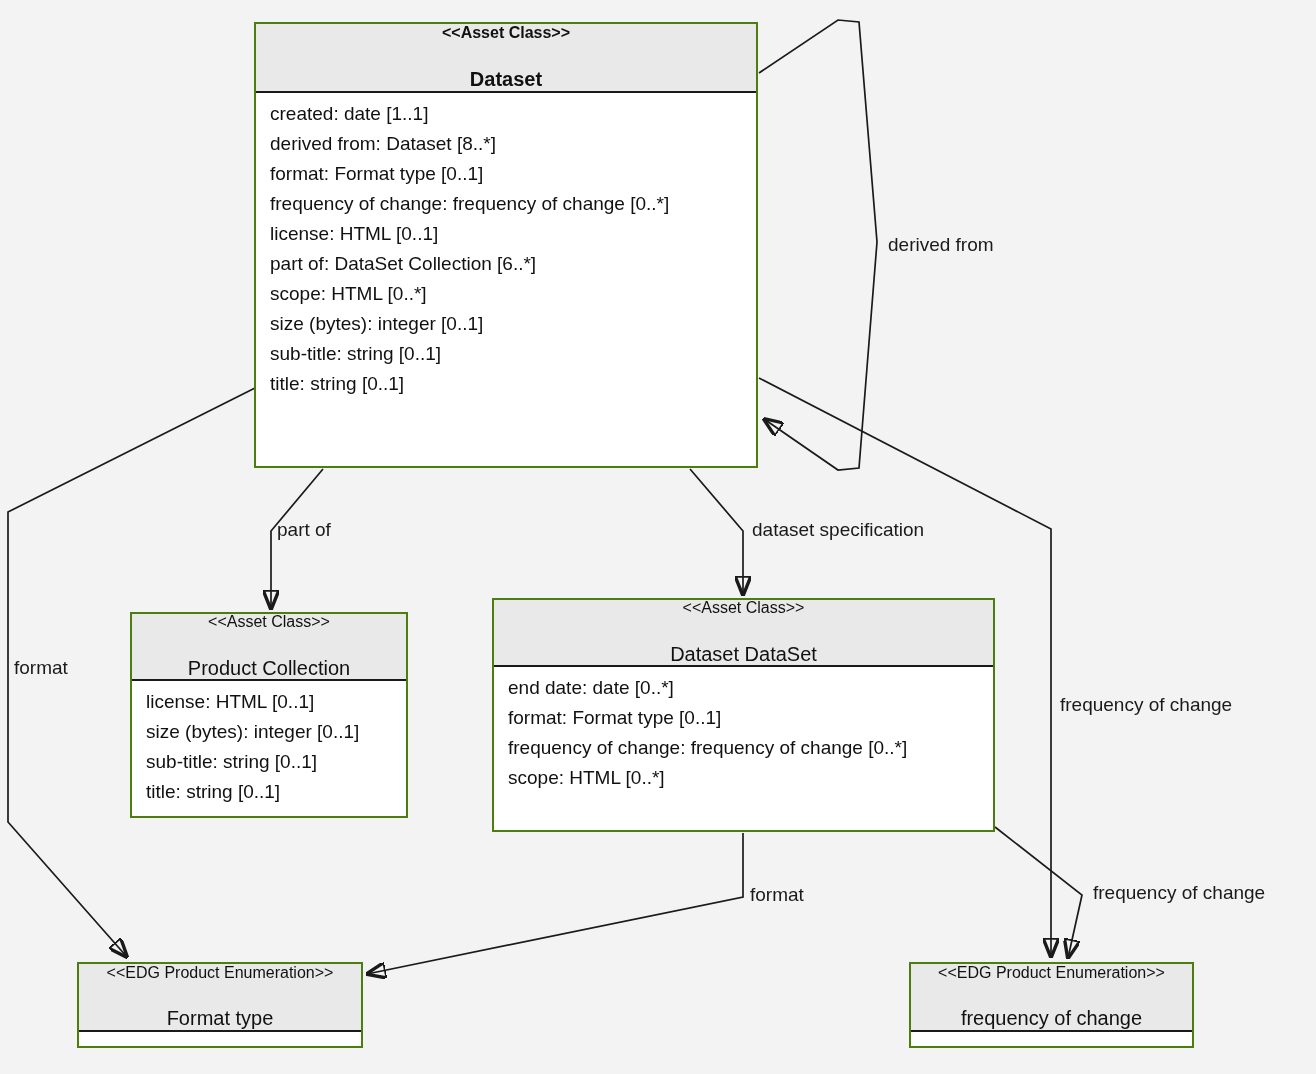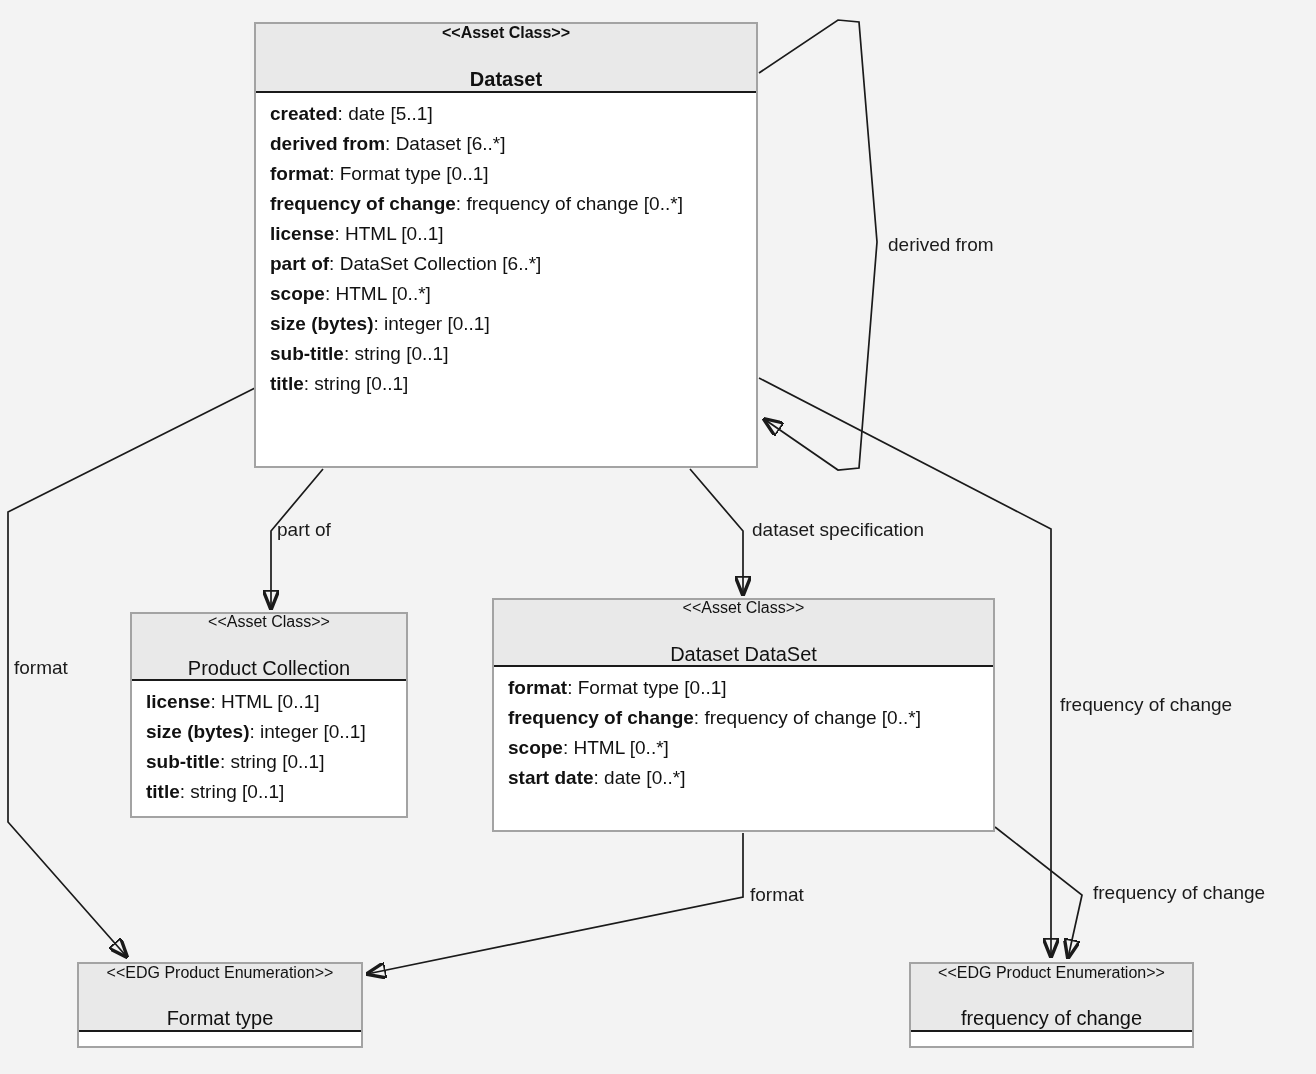--- a/index.html
+++ b/index.html
@@ -11,38 +11,38 @@
     position:relative;
     overflow:hidden;
   }
   .stage{position:absolute;inset:0;}
   svg.edges{position:absolute;left:0;top:0;z-index:1;}
   svg.edges path{fill:none;stroke:#1a1a1a;stroke-width:1.7px;}
 
   .node{
     position:absolute;z-index:2;
     background:#ffffff;
-    border:2px solid #a3a3a3;
+    border:2px solid #4d7c0f;
     box-sizing:border-box;
     display:flex;flex-direction:column;
   }
   .hdr{
     background:#e9e9e9;
     border-bottom:2px solid #1a1a1a;
     display:flex;flex-direction:column;
     align-items:center;justify-content:center;
     gap:4px;flex:none;
   }
   .stereo{font-size:16px;line-height:1.1;}
   .title{font-size:20px;line-height:1.15;margin-top:22px;}
   .focus .stereo,.focus .title{font-weight:bold;}
   .body{flex:1 1 auto;padding:6px 14px;background:#ffffff;}
   .body.empty{padding:0;}
   .attr{font-size:19px;line-height:30px;white-space:nowrap;}
-  .attr-name{font-weight:bold;margin-top:28px;}
+  .attr-name{font-weight:normal;margin-top:28px;}
 
   #box-dataset   {left:254px;top:22px; width:504px;height:446px;}
   #box-dataset   .hdr{height:67px;}
   #box-collection{left:130px;top:612px;width:278px;height:206px;}
   #box-collection .hdr{height:65px;}
   #box-schema    {left:492px;top:598px;width:503px;height:234px;}
   #box-schema    .hdr{height:65px;}
   #box-format    {left:77px; top:962px;width:286px;height:86px;}
   #box-format    .hdr{height:66px;}
   #box-freq      {left:909px;top:962px;width:285px;height:86px;}
@@ -76,22 +76,22 @@
     <path d="M743,833 L743,897 L367,974" marker-end="url(#arrow)"></path>
     <path d="M995,827 L1082,895 L1068,958" marker-end="url(#arrow)"></path>
   </svg>
 
   <div class="node" id="box-dataset">
     <div class="hdr focus">
       <div class="stereo">&lt;&lt;Asset Class&gt;&gt;</div>
       <div class="title">Dataset</div>
     </div>
     <div class="body">
-        <div class="attr"><span class="attr-name">created</span><span>: date [5..1]</span></div>
-        <div class="attr"><span class="attr-name">derived from</span><span>: Dataset [6..*]</span></div>
+        <div class="attr"><span class="attr-name">created</span><span>: date [1..1]</span></div>
+        <div class="attr"><span class="attr-name">derived from</span><span>: Dataset [8..*]</span></div>
         <div class="attr"><span class="attr-name">format</span><span>: Format type [0..1]</span></div>
         <div class="attr"><span class="attr-name">frequency of change</span><span>: frequency of change [0..*]</span></div>
         <div class="attr"><span class="attr-name">license</span><span>: HTML [0..1]</span></div>
         <div class="attr"><span class="attr-name">part of</span><span>: DataSet Collection [6..*]</span></div>
         <div class="attr"><span class="attr-name">scope</span><span>: HTML [0..*]</span></div>
         <div class="attr"><span class="attr-name">size (bytes)</span><span>: integer [0..1]</span></div>
         <div class="attr"><span class="attr-name">sub-title</span><span>: string [0..1]</span></div>
         <div class="attr"><span class="attr-name">title</span><span>: string [0..1]</span></div>
       </div>
   </div>
@@ -108,24 +108,24 @@
         <div class="attr"><span class="attr-name">title</span><span>: string [0..1]</span></div>
       </div>
   </div>
 
   <div class="node" id="box-schema">
     <div class="hdr">
       <div class="stereo">&lt;&lt;Asset Class&gt;&gt;</div>
       <div class="title">Dataset DataSet</div>
     </div>
     <div class="body">
+        <div class="attr"><span class="attr-name">end date</span><span>: date [0..*]</span></div>
         <div class="attr"><span class="attr-name">format</span><span>: Format type [0..1]</span></div>
         <div class="attr"><span class="attr-name">frequency of change</span><span>: frequency of change [0..*]</span></div>
         <div class="attr"><span class="attr-name">scope</span><span>: HTML [0..*]</span></div>
-        <div class="attr"><span class="attr-name">start date</span><span>: date [0..*]</span></div>
       </div>
   </div>
 
   <div class="node" id="box-format">
     <div class="hdr">
       <div class="stereo">&lt;&lt;EDG Product Enumeration&gt;&gt;</div>
       <div class="title">Format type</div>
     </div>
     <div class="body empty"></div>
   </div>

